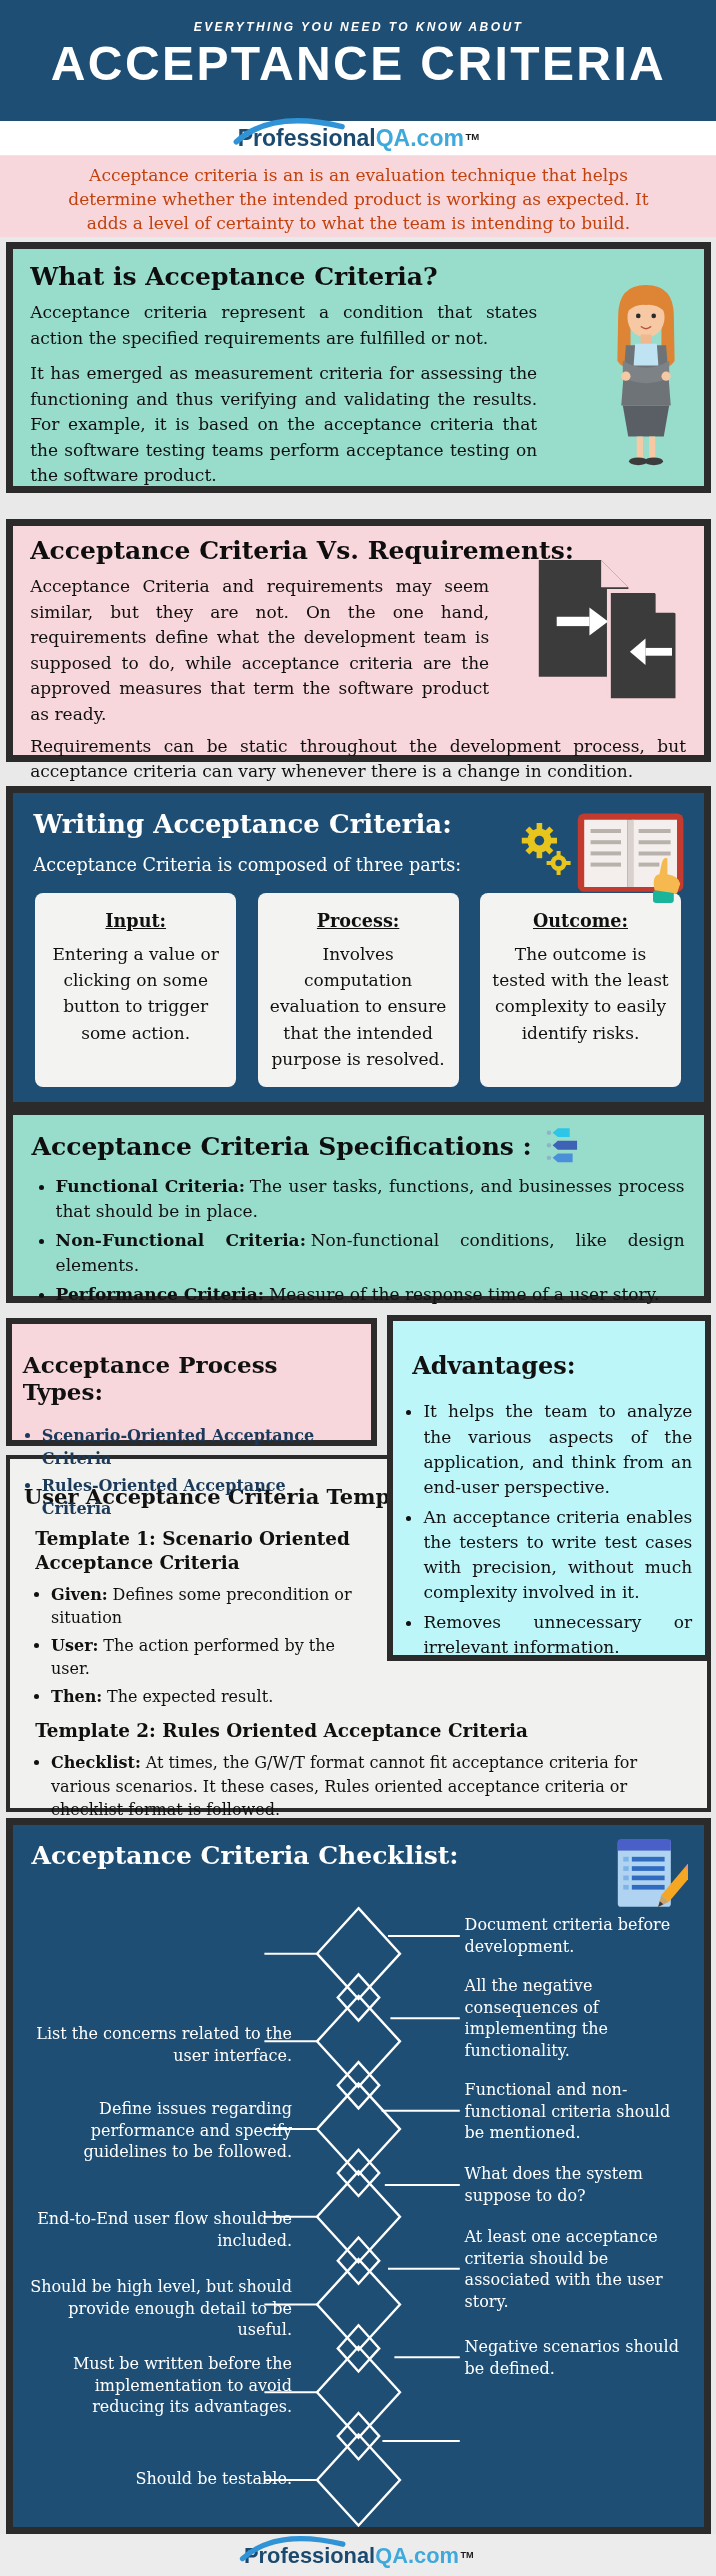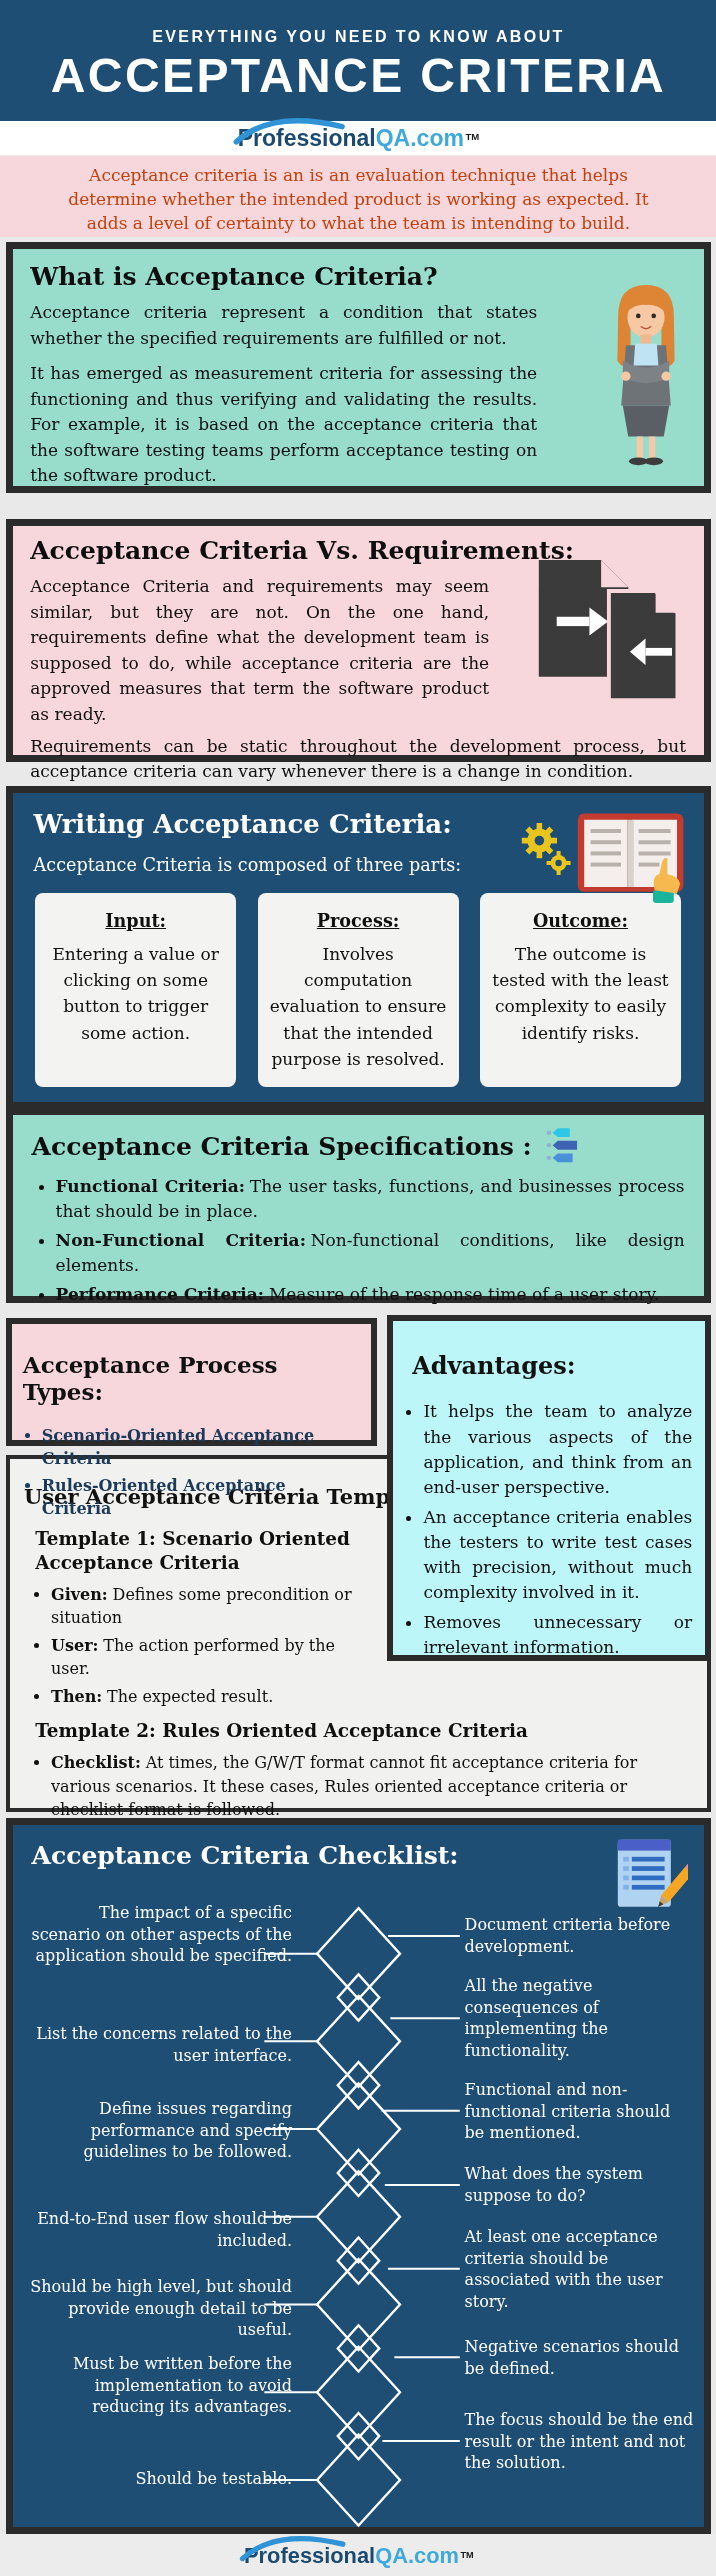--- a/index.html
+++ b/index.html
@@ -1,22 +1,22 @@
 <!DOCTYPE html>
 <html style="font-size:12.8px"><head>
 <meta charset="utf-8">
 <style>
   html,body{margin:0;padding:0;}
   body{width:717px;height:2576px;position:relative;background:#e9e9e9;
        font-family:"DejaVu Serif",serif;color:#111;overflow:hidden;}
   .abs{position:absolute;}
   
   #header{left:0;top:0;width:717px;height:121px;background:#1e4e74;text-align:center;}
-  #kicker{padding-top:28px;font-family:"Liberation Sans",sans-serif;font-weight:bold;
-          font-size:16px;letter-spacing:2.4px;color:#fff;}
+  #kicker{padding-top:20px;font-family:"Liberation Sans",sans-serif;font-weight:bold;
+          font-size:12px;letter-spacing:2.4px;color:#fff;font-style:italic;}
   #main-title{margin-top:4.8px;font-family:"Liberation Sans",sans-serif;font-weight:bold;
           font-size:48px;letter-spacing:2.4px;color:#fff;line-height:1.05;}
   #logo-band{left:0;top:121px;width:717px;height:34px;background:#ffffff;
              display:flex;align-items:center;justify-content:center;}
   #intro{left:0;top:156px;width:717px;height:81px;background:#f7d6dc;box-sizing:border-box;
          padding:7.2px 56px 0 56px;text-align:center;font-size:17px;line-height:1.42;color:#c2410c;}
   
   .logo{position:relative;display:inline-block;font-family:"Liberation Sans",sans-serif;font-weight:bold;white-space:nowrap;}
   .logo-arc{position:absolute;left:-8px;top:-12px;width:120px;height:32px;}
   .lp1{color:#1b4a6e;font-size:23px;}
@@ -97,21 +97,21 @@
     <span class="lp1">Professional</span><span class="lp2">QA.com</span><span class="tm">TM</span>
   </div>
 </div>
 
 <div id="intro" class="abs">
   <span>Acceptance criteria is an  is an evaluation technique that helps determine whether the intended product is working as expected. It adds a level of certainty to what the team is intending to build.</span>
 </div>
 
 <div id="box-what" class="box">
   <h2>What is Acceptance Criteria?</h2>
-  <p style="margin-top:9.6px;">Acceptance criteria represent a condition that states whether the specified requirements are fulfilled or not.</p>
+  <p style="margin-top:9.6px;">Acceptance criteria represent a condition that states action the specified requirements are fulfilled or not.</p>
   <p style="margin-top:10px;">It has emerged as measurement criteria for assessing the functioning and thus verifying and validating the results. For example, it is based on the acceptance criteria that the software testing teams perform acceptance testing on the software product.</p>
   <svg id="what-woman" width="96" height="201" viewBox="0 0 120 260">
     <path d="M24 62 Q24 22 60 22 Q96 22 96 62 L97 120 Q90 132 80 124 L80 70 L40 70 L40 124 Q30 132 23 120 Z" fill="#dd8435"></path>
     <ellipse cx="60" cy="64" rx="24" ry="26" fill="#f6c9a4"></ellipse>
     <path d="M36 56 Q42 36 60 36 Q78 36 84 56 Q72 46 60 48 Q48 46 36 56Z" fill="#dd8435"></path>
     <circle cx="50" cy="62" r="3" fill="#2b2b2b"></circle>
     <circle cx="70" cy="62" r="3" fill="#2b2b2b"></circle>
     <path d="M54 76 Q60 81 66 76" stroke="#b5543a" stroke-width="2" fill="none" stroke-linecap="round"></path>
     <rect x="53" y="86" width="14" height="12" fill="#f0b88f"></rect>
     <path d="M34 100 L86 100 L92 178 L28 178 Z" fill="#6e7377"></path>
@@ -304,35 +304,33 @@
       <line x1="470" y1="44" x2="560" y2="44"></line>
       <line x1="473" y1="147" x2="560" y2="147"></line>
       <line x1="462" y1="263" x2="560" y2="263"></line>
       <line x1="466" y1="356" x2="560" y2="356"></line>
       <line x1="470" y1="461" x2="560" y2="461"></line>
       <line x1="478" y1="572" x2="560" y2="572"></line>
       <line x1="463" y1="677" x2="560" y2="677"></line>
     </g>
   </svg>
 
-  <div class="cl-item cl-left" style="top:77px;">The impact of a specific scenario on other aspects of the application should be specified.</div>
   <div class="cl-item cl-left" style="top:198px;">List the concerns related to the user interface.</div>
   <div class="cl-item cl-left" style="top:273px;">Define issues regarding performance and specify guidelines to be followed.</div>
   <div class="cl-item cl-left" style="top:383px;">End-to-End user flow should be included.</div>
   <div class="cl-item cl-left" style="top:451px;">Should be high level, but should provide enough detail to be useful.</div>
   <div class="cl-item cl-left" style="top:528px;">Must be written before the implementation to avoid reducing its advantages.</div>
   <div class="cl-item cl-left" style="top:643px;">Should be testable.</div>
 
   <div class="cl-item cl-right" style="top:89px;">Document criteria before development.</div>
   <div class="cl-item cl-right" style="top:150px;">All the negative consequences of implementing the functionality.</div>
   <div class="cl-item cl-right" style="top:254px;">Functional and non-functional criteria should be mentioned.</div>
   <div class="cl-item cl-right" style="top:338px;">What does the system suppose to do?</div>
   <div class="cl-item cl-right" style="top:401px;">At least one acceptance criteria should be associated with the user story.</div>
   <div class="cl-item cl-right" style="top:511px;">Negative scenarios should be defined.</div>
-  <div class="cl-item cl-right" style="top:584px;">The focus should be the end result or the intent and not the solution.</div>
 </div>
 
 <div id="footer" class="abs">
   <div class="logo">
     <svg class="logo-arc" viewBox="0 0 150 40">
       <path d="M8 36 Q52 -4 140 17" stroke="#2f93d6" stroke-width="7" fill="none" stroke-linecap="round"></path>
     </svg>
     <span class="lp1">Professional</span><span class="lp2">QA.com</span><span class="tm">TM</span>
   </div>
 </div>

